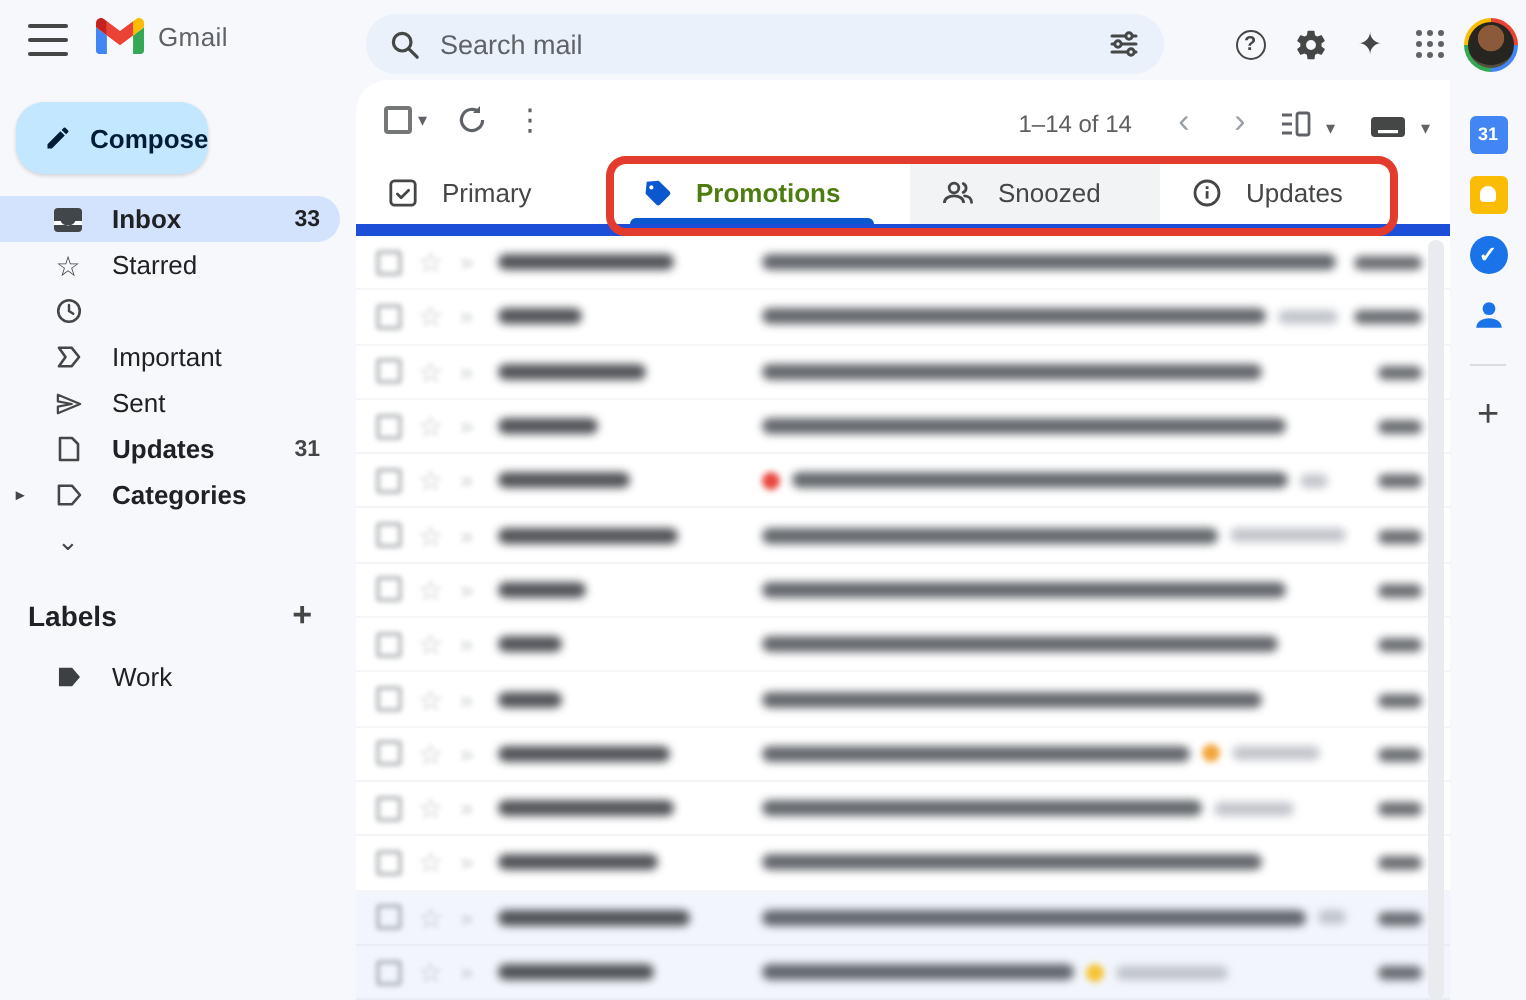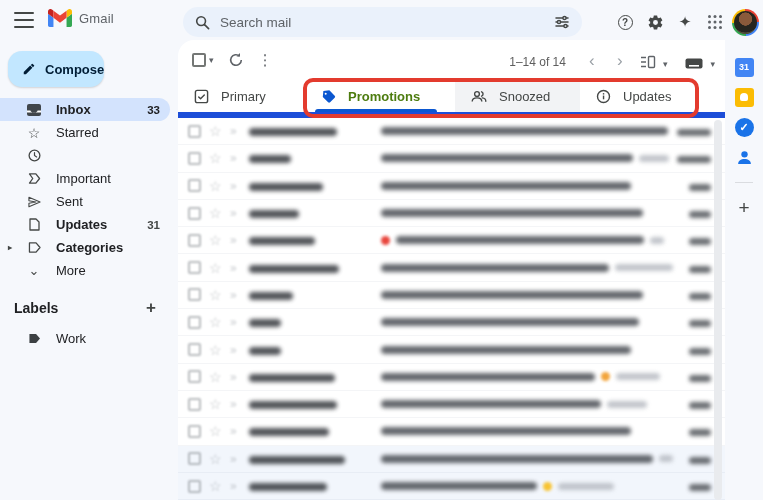--- a/index.html
+++ b/index.html
@@ -250,21 +250,20 @@
       <span class="nicon">
         <svg width="13" height="11" viewBox="0 0 14 12">
             <path d="M1.5 1h7.2L13 6l-4.3 5H1.5z" fill="none" stroke="#444746" stroke-width="1.4" stroke-linejoin="round"></path>
           </svg>
       </span>
       <span class="nlabel">Categories</span>
       <span class="ncount"></span>
     </div>
     <div class="nav-item">
       <span class="nicon" style="font-size:13px;">⌄</span>
-      <span class="nlabel">More</span>
       <span class="ncount"></span>
     </div>
   </div>
   <div class="labels-hdr">
     <span>Labels</span>
     <span class="plus">+</span>
   </div>
   <div class="label-row">
     <span class="nicon">
       <svg width="13" height="11" viewBox="0 0 14 12">

